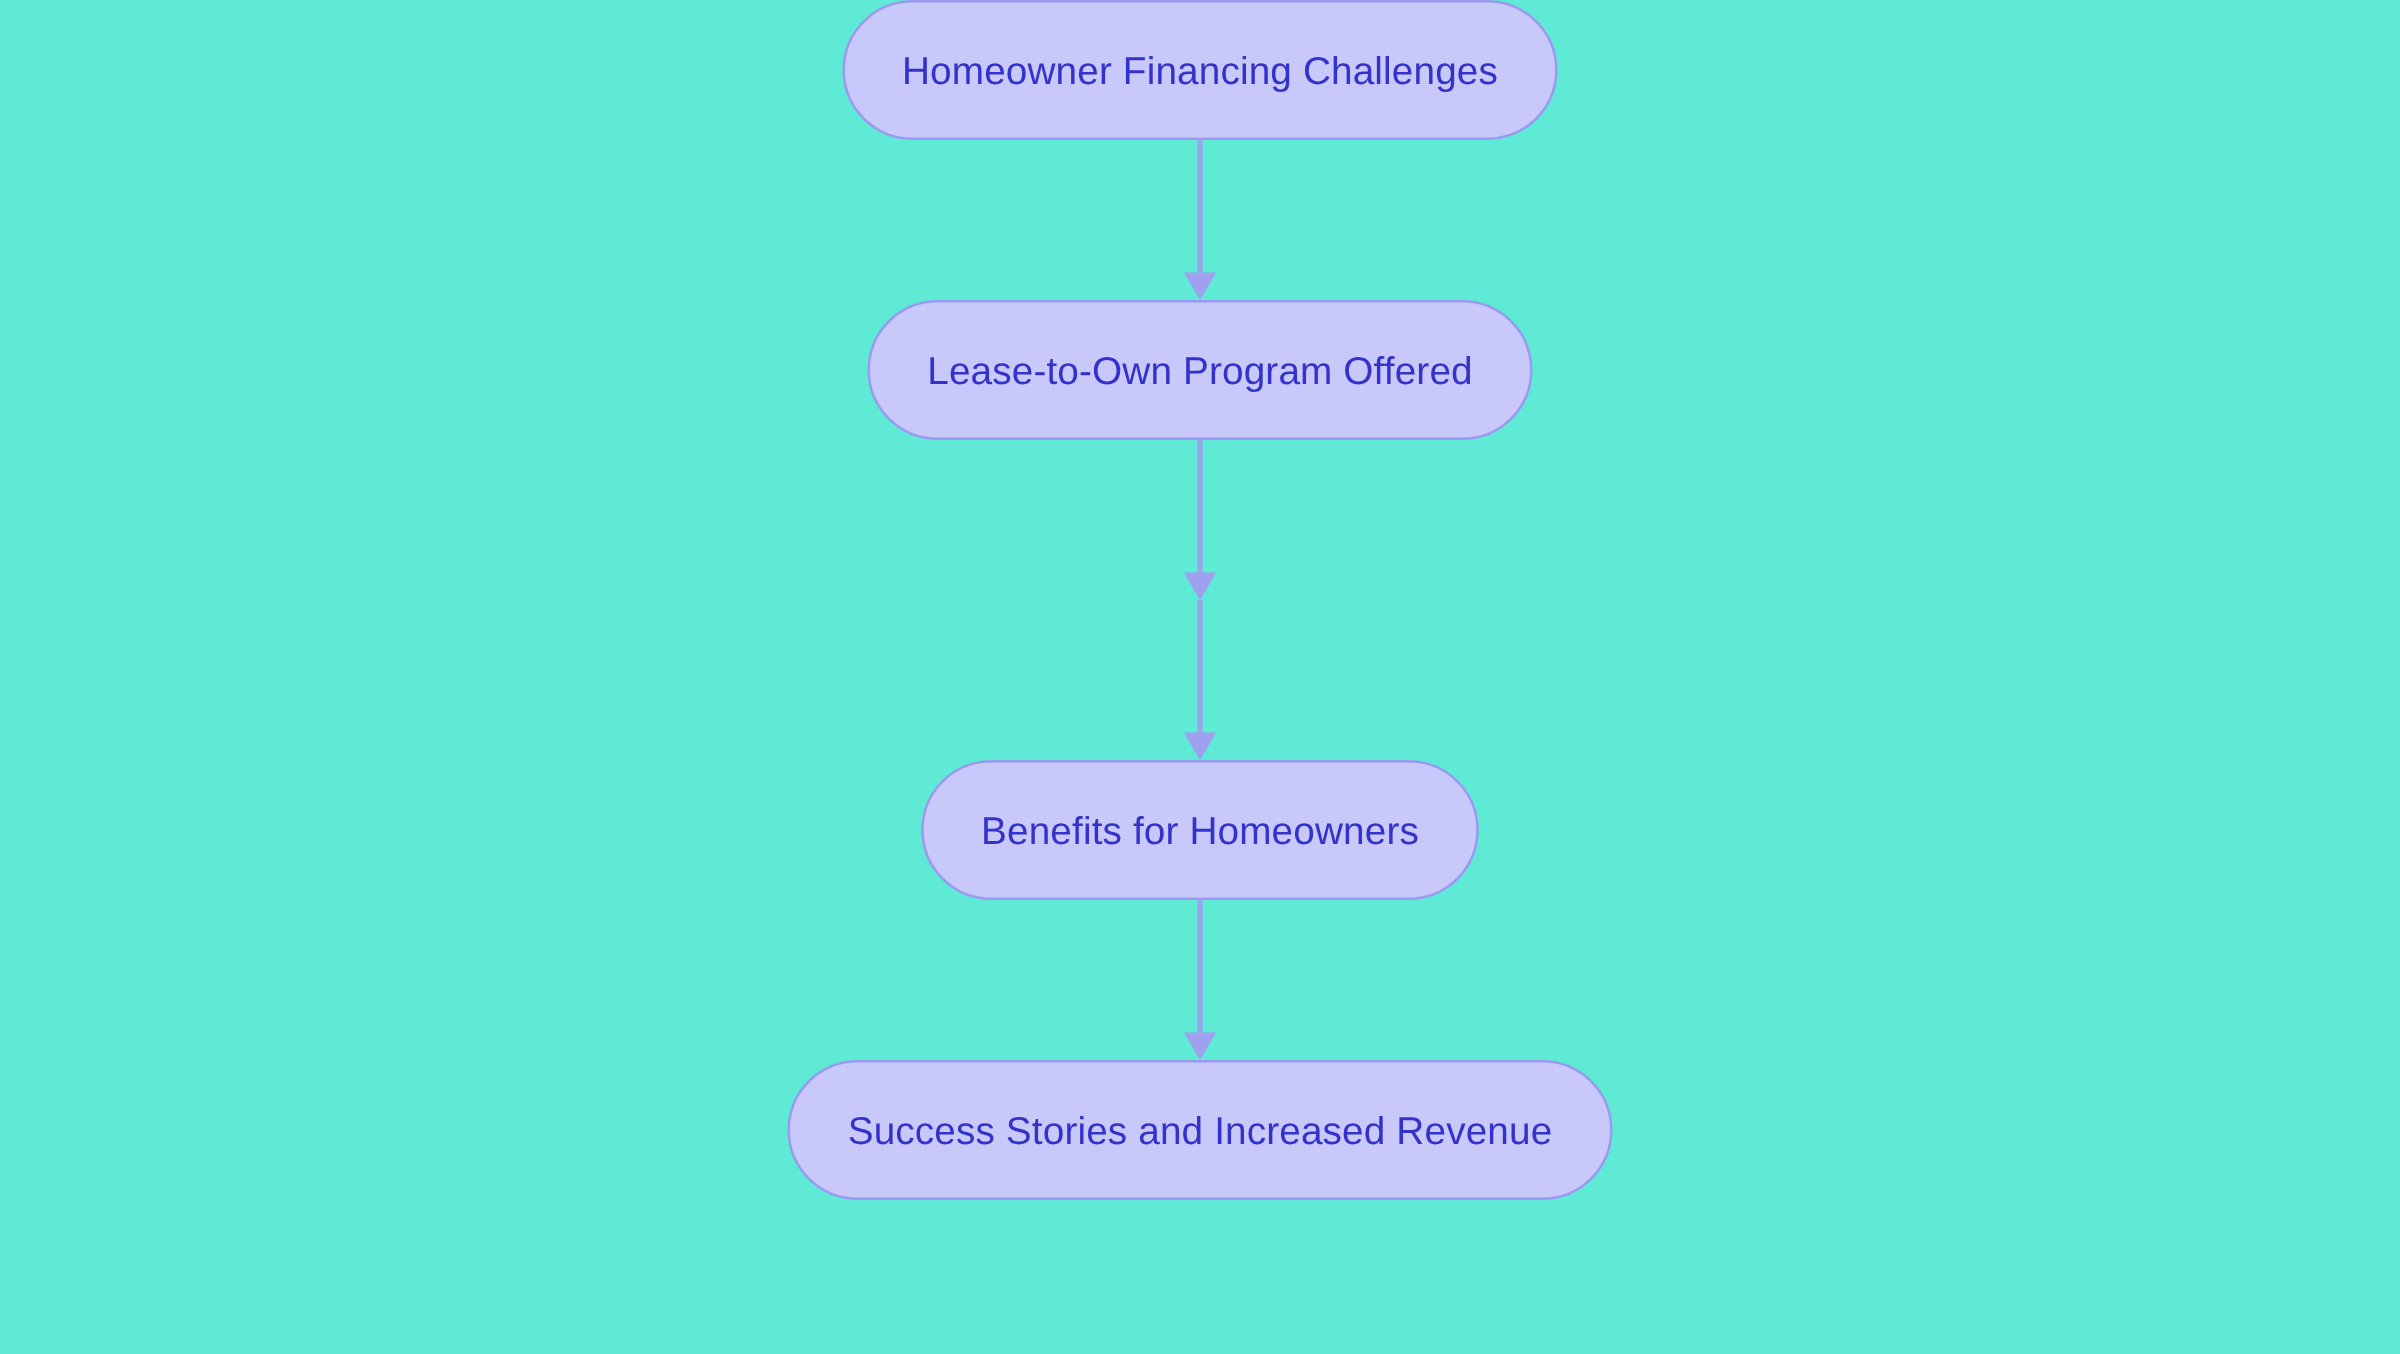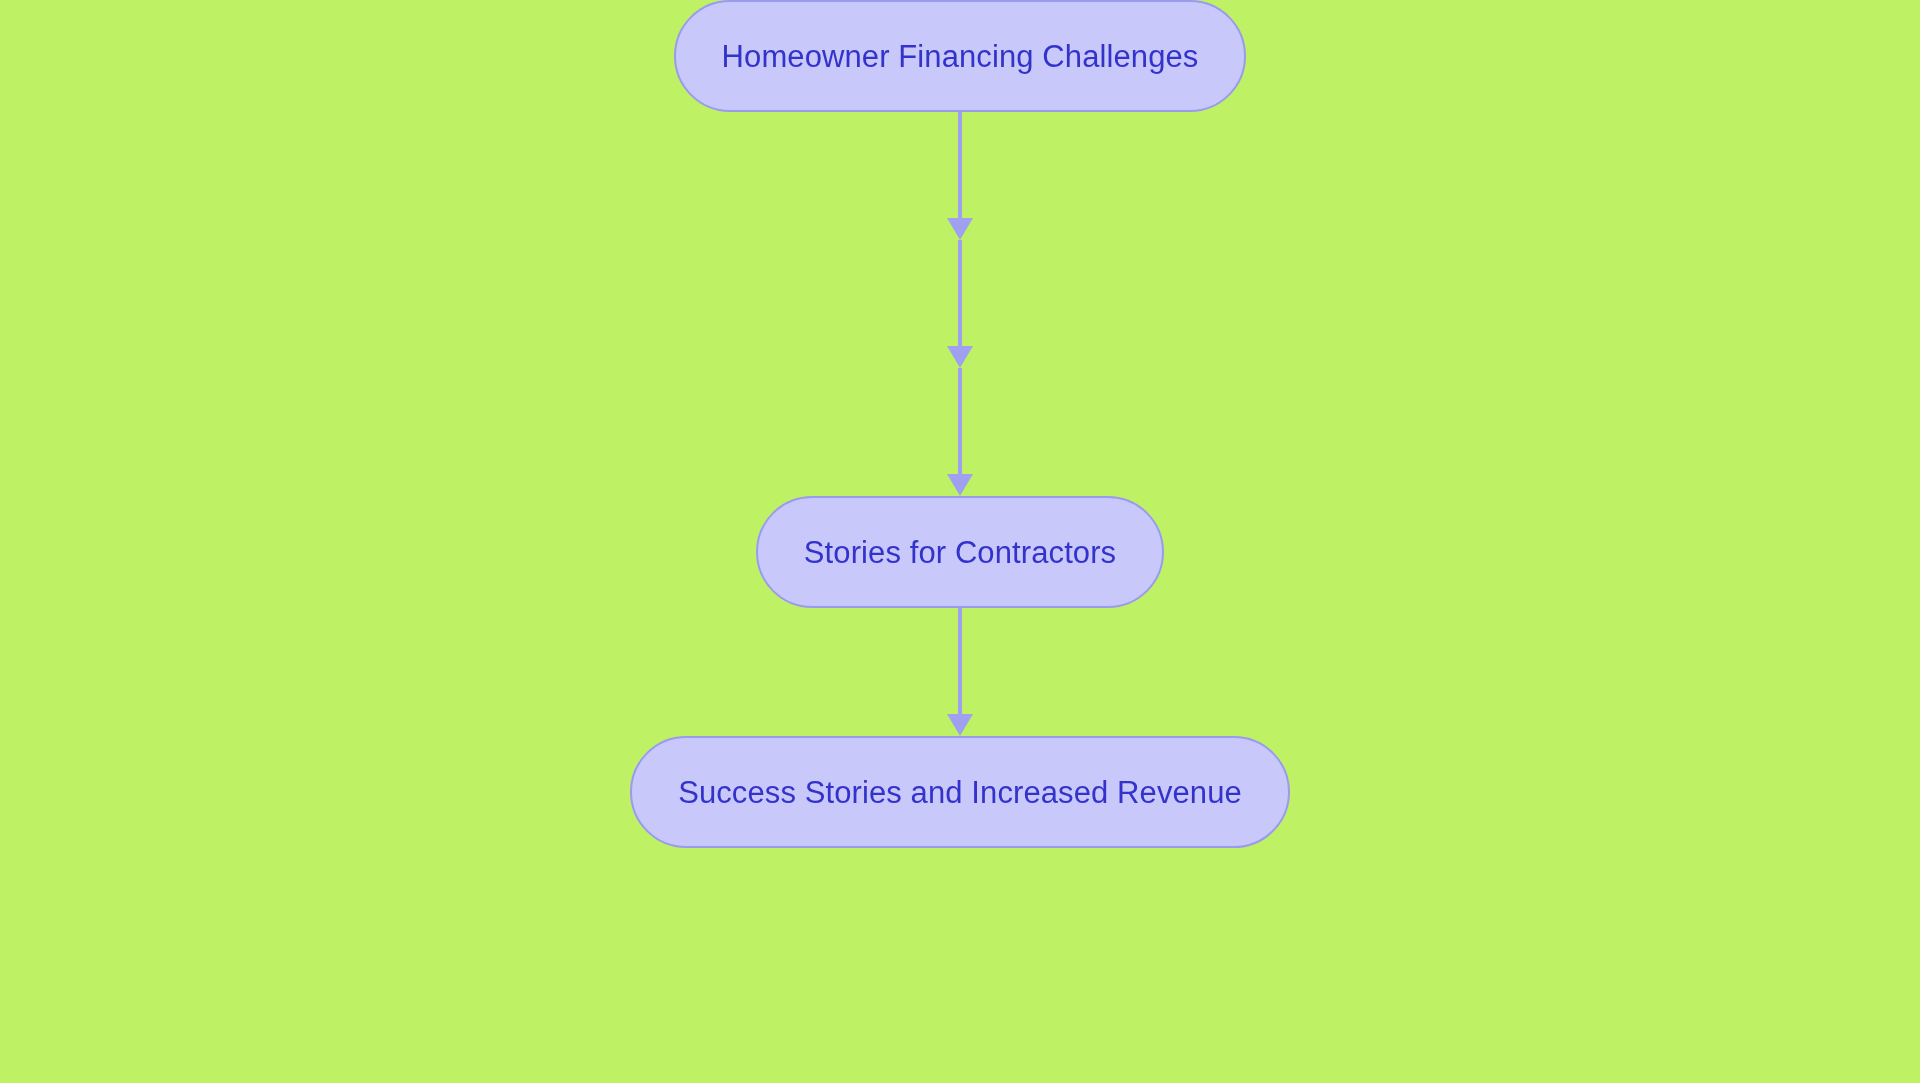--- a/index.html
+++ b/index.html
@@ -12,21 +12,21 @@
     width: 1920px;
     height: 1083px;
     font-family: "Liberation Sans", sans-serif;
     overflow: hidden;
   }
 
   #flowchart-canvas {
     position: relative;
     width: 1920px;
     height: 1083px;
-    background: #bef264;
+    background: #5eead4;
   }
 
   .flow-column {
     position: absolute;
     left: 0;
     top: 0;
     width: 1920px;
     height: 1083px;
     display: flex;
     flex-direction: column;
@@ -89,34 +89,37 @@
 
     <div class="node">
       <span class="node-label">Homeowner Financing Challenges</span>
     </div>
 
     <div class="connector">
       <div class="connector-stem"></div>
       <div class="connector-head"></div>
     </div>
 
+    <div class="node">
+      <span class="node-label">Lease-to-Own Program Offered</span>
+    </div>
 
     <div class="connector">
       <div class="connector-stem"></div>
       <div class="connector-head"></div>
     </div>
 
 
     <div class="connector">
       <div class="connector-stem"></div>
       <div class="connector-head"></div>
     </div>
 
     <div class="node">
-      <span class="node-label">Stories for Contractors</span>
+      <span class="node-label">Benefits for Homeowners</span>
     </div>
 
     <div class="connector">
       <div class="connector-stem"></div>
       <div class="connector-head"></div>
     </div>
 
     <div class="node">
       <span class="node-label">Success Stories and Increased Revenue</span>
     </div>

